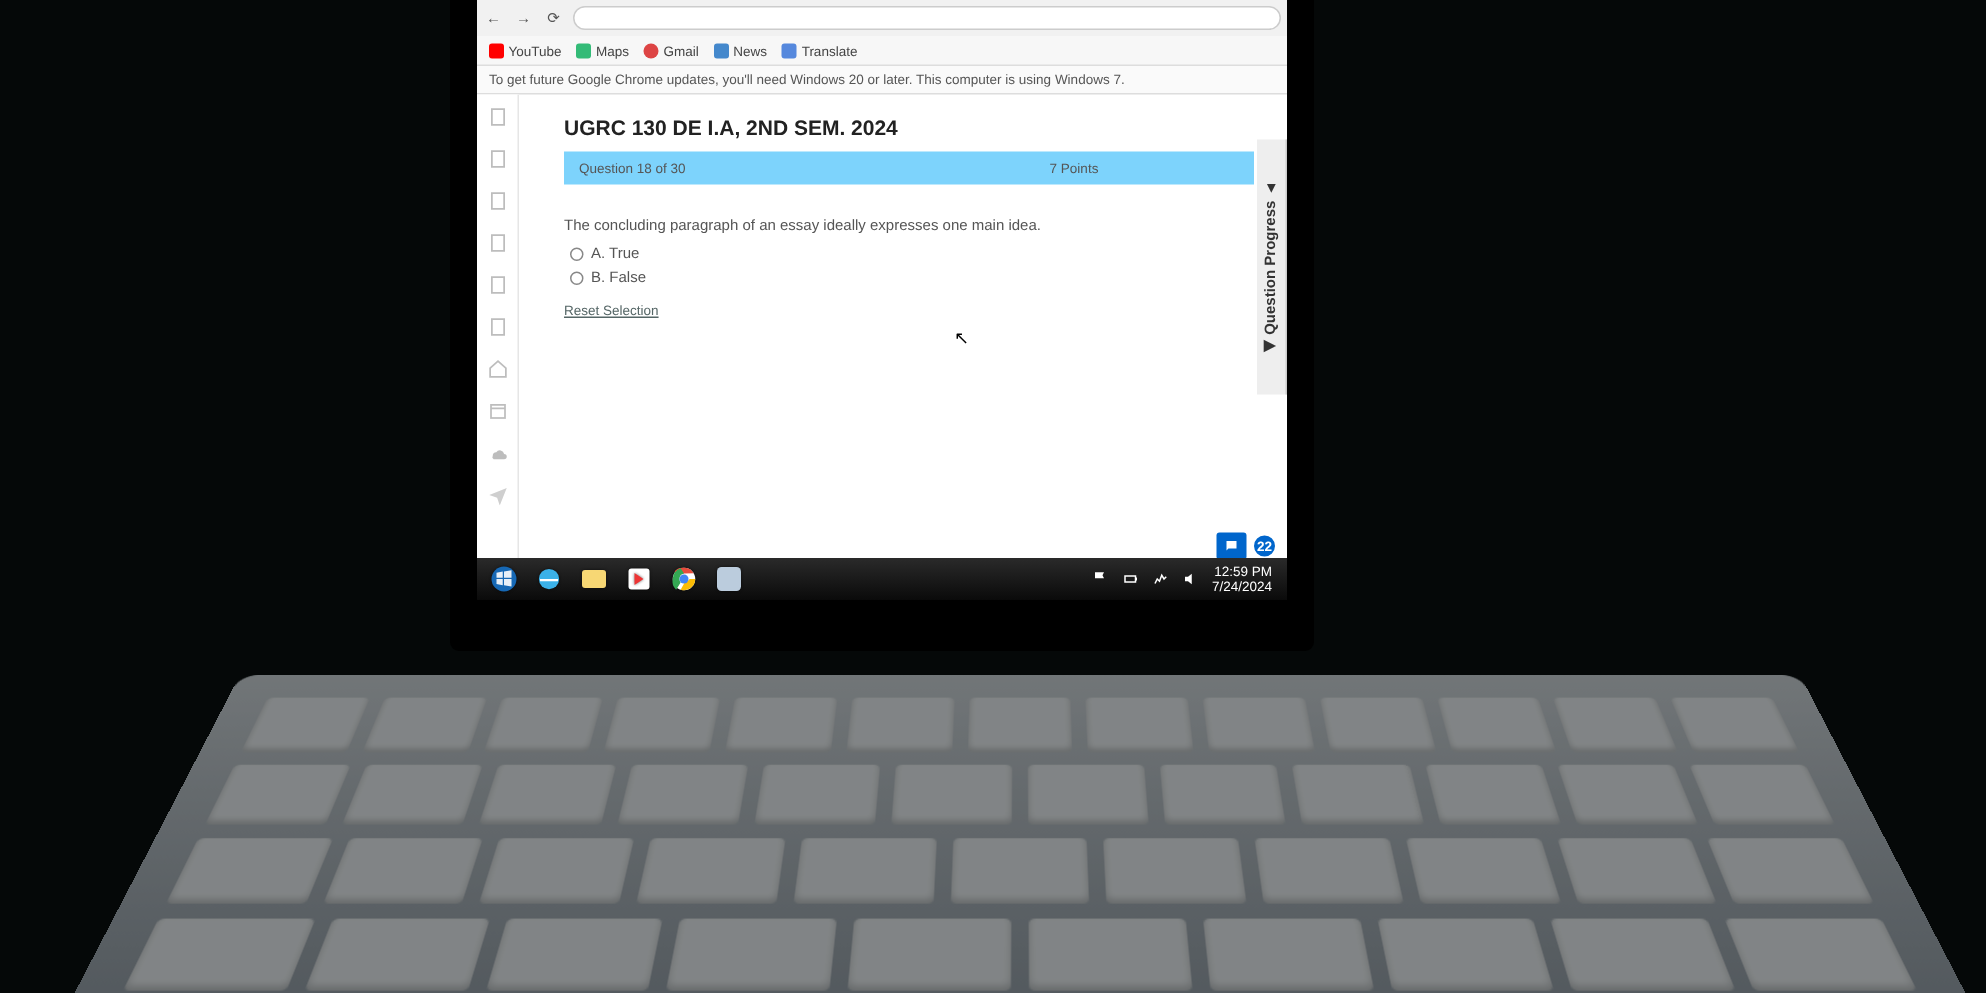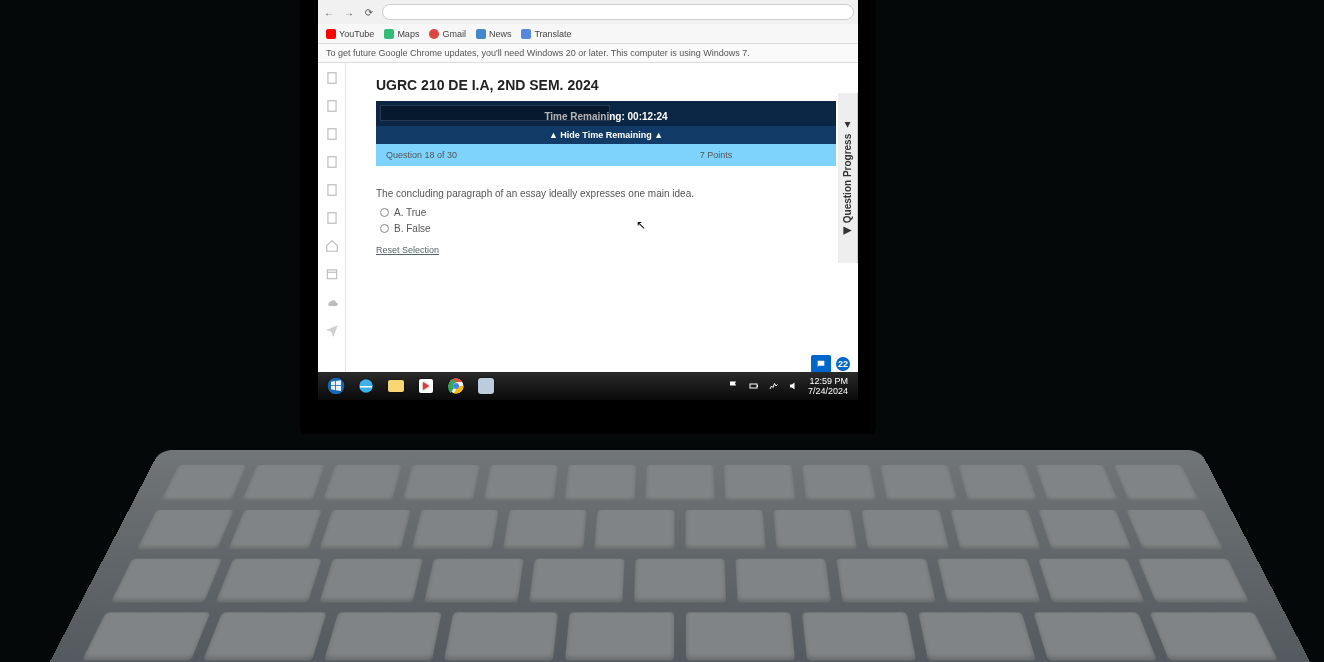--- a/index.html
+++ b/index.html
@@ -286,30 +286,22 @@
         </svg>
       <svg class="sidebar-icon" viewBox="0 0 24 24">
           <path d="M6 15a4 4 0 014-4 5 5 0 019 2 3 3 0 010 6H7a3 3 0 01-1-4z" fill="#888"></path>
         </svg>
       <svg class="sidebar-icon" viewBox="0 0 24 24" style="opacity:0.4;">
           <path d="M2 12l20-8-8 20-3-9z" fill="#888"></path>
         </svg>
     </div>
 
     <div class="main-area">
-      <div class="quiz-title">UGRC 210 DE I.A, 2ND SEM. 2024</div>
-
-      <div class="timer-box">
-        <div class="dark-strip"></div>
-        <div class="timer-line1">
-          <span>Time Remaining:</span>
-          <span>00:12:24</span>
-        </div>
-        <div class="timer-line2">▲ Hide Time Remaining ▲</div>
-      </div>
+      <div class="quiz-title">UGRC 130 DE I.A, 2ND SEM. 2024</div>
+
 
       <div class="q-header">
         <div class="qnum">Question 18 of 30</div>
         <div class="pts">7 Points</div>
       </div>
 
       <div class="cursor-arrow">↖</div>
 
       <div class="question-text">The concluding paragraph of an essay ideally expresses one main idea.</div>
 

